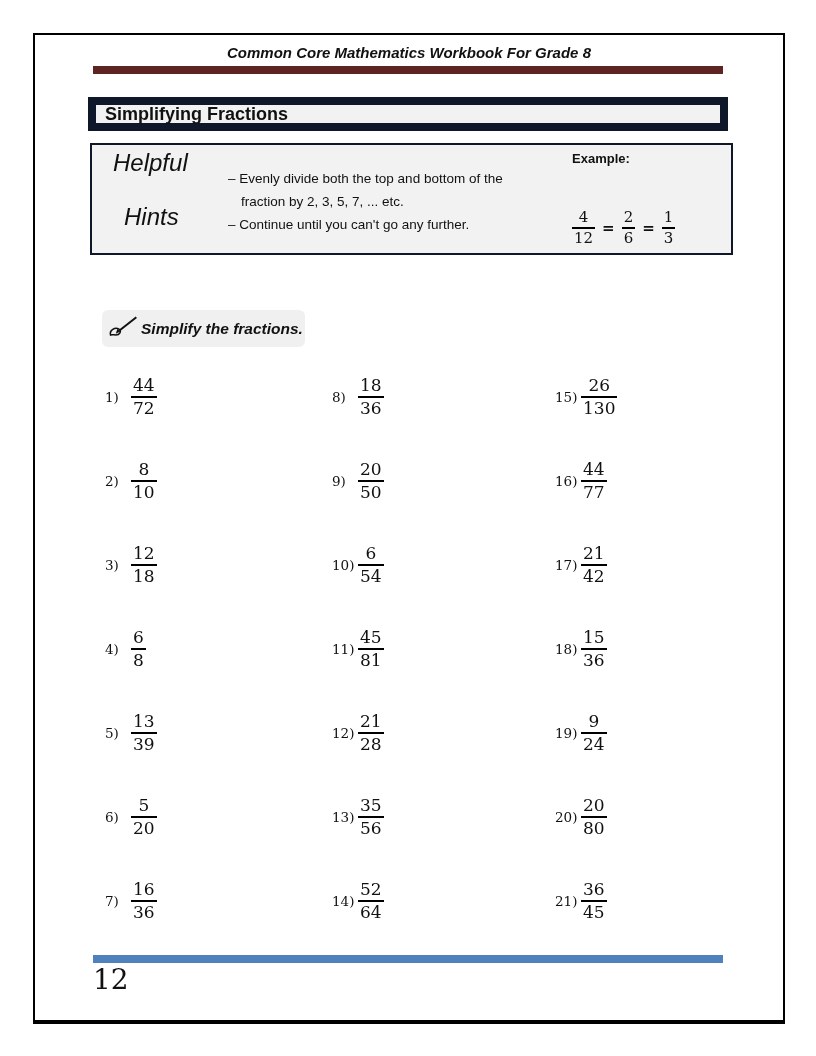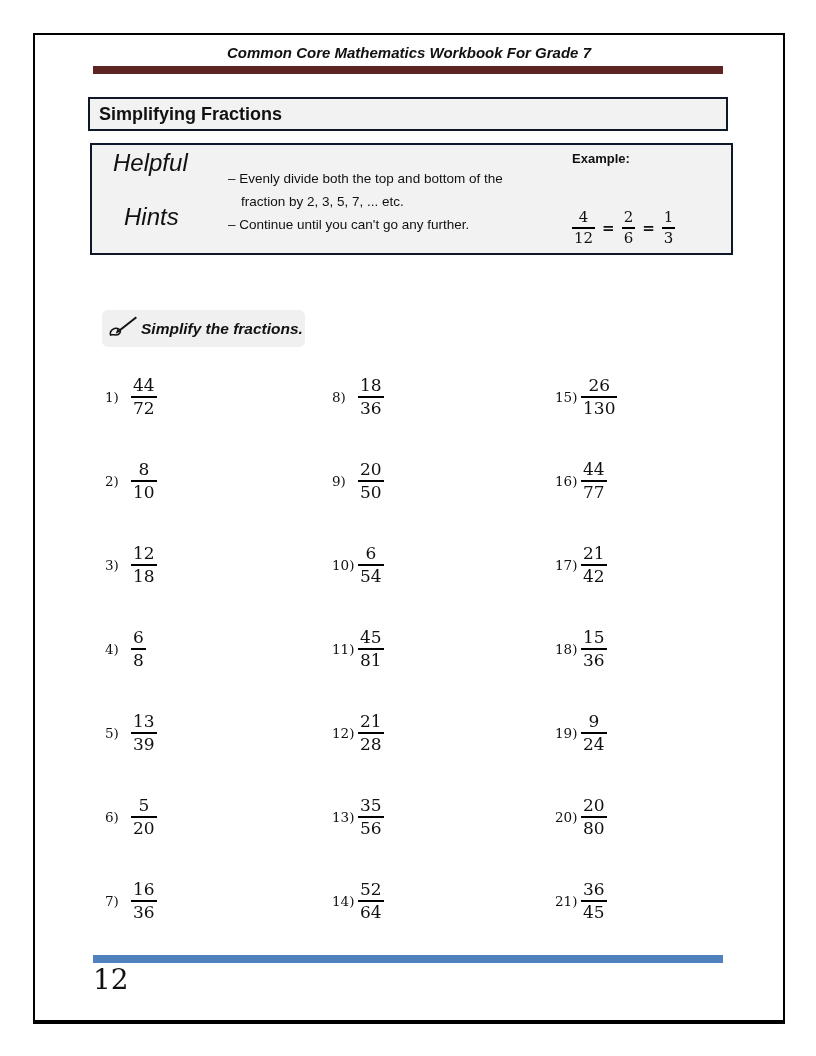--- a/index.html
+++ b/index.html
@@ -8,21 +8,21 @@
     position:absolute; left:33px; top:33px; width:752px; height:991px;
     border:2px solid #000; border-bottom-width:4px; background:#fff;
   }
   .header-title {
     position:absolute; top:9px; left:0; width:100%;
     text-align:center; font-style:italic; font-weight:bold; font-size:15px;
   }
   .maroon-bar { position:absolute; left:58px; top:31px; width:630px; height:8px; }
   .section-title-box {
     position:absolute; left:53px; top:62px; width:640px; height:34px;
-    border:2px solid #0f172a; background:#f2f2f2;
+    border:8px solid #0f172a; background:#f2f2f2;
     display:flex; align-items:center; padding-left:9px;
     font-weight:bold; font-size:18px;
   }
   .hints-box {
     position:absolute; left:55px; top:108px; width:643px; height:112px;
     border:2px solid #0f172a; background:#f2f2f2;
   }
   .hint-word-top   { position:absolute; left:21px; top:4px;  font-style:italic; font-size:24px; }
   .hint-word-bottom{ position:absolute; left:32px; top:58px; font-style:italic; font-size:24px; }
   .hint-bullets { position:absolute; left:136px; top:22px; width:320px; font-size:13.5px; line-height:23px; }
@@ -57,21 +57,21 @@
     display:flex; justify-content:space-between; align-items:baseline;
   }
   .page-number { font-family:"DejaVu Serif", serif; font-size:28px; }
   .website { font-weight:bold; font-size:17px; letter-spacing:-0.4px; }
 </style>
 </head>
 <body>
 
 <div class="page">
 
-  <div class="header-title">Common Core Mathematics Workbook For Grade 7</div>
+  <div class="header-title">Common Core Mathematics Workbook For Grade 8</div>
   <div class="maroon-bar" style="background: rgb(94, 36, 34);"></div>
 
   <div class="section-title-box" style="background: rgb(242, 242, 242);">
     <span>Simplifying Fractions</span>
   </div>
 
   <div class="hints-box" style="background: rgb(242, 242, 242);">
     <div class="hint-word-top">Helpful</div>
     <div class="hint-word-bottom">Hints</div>
     <div class="hint-bullets">

